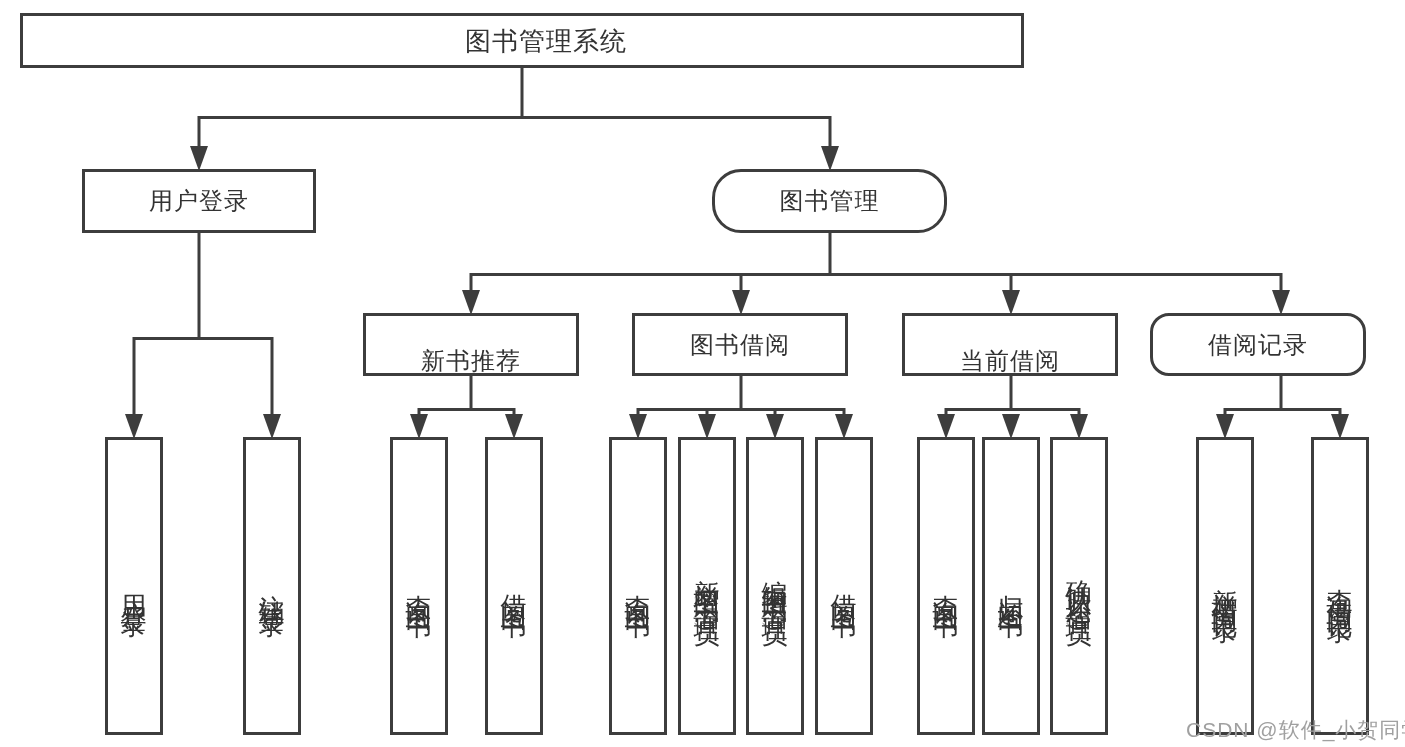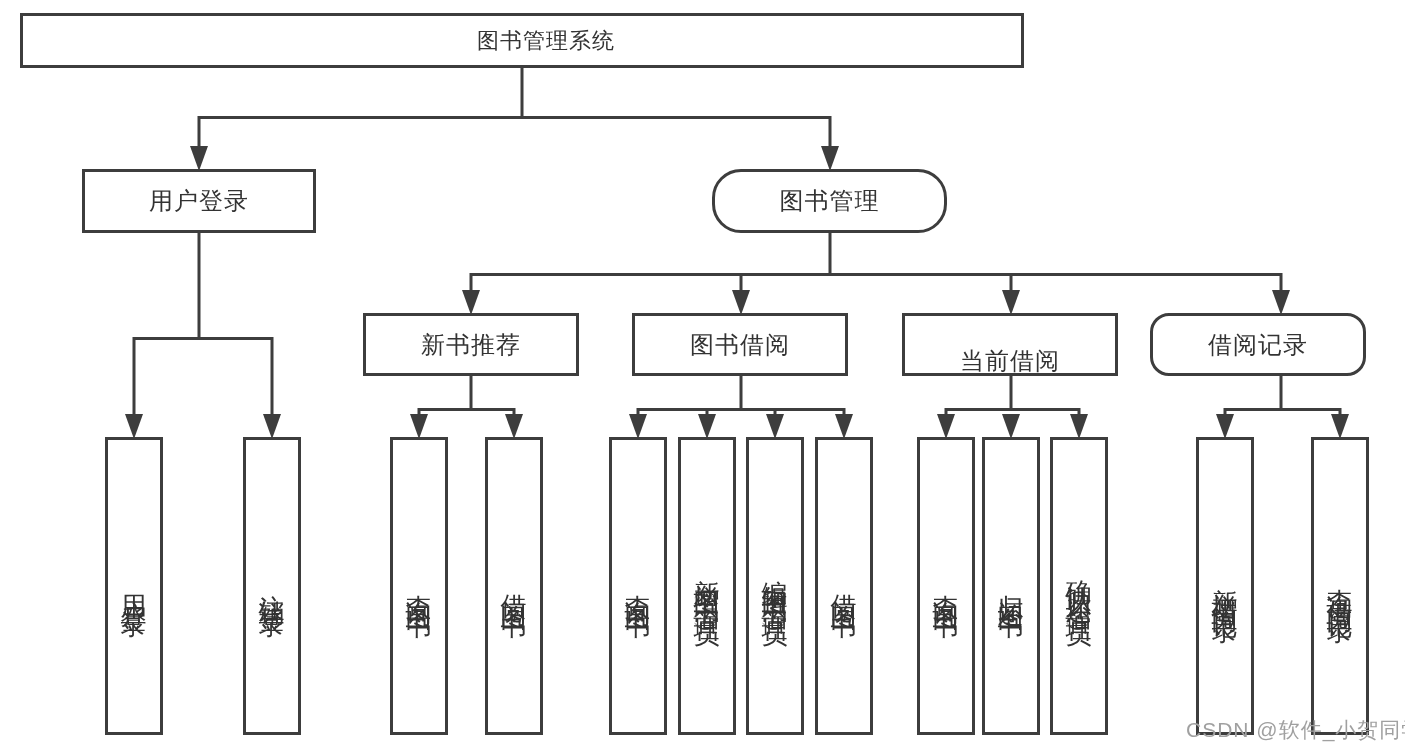--- a/index.html
+++ b/index.html
@@ -44,36 +44,36 @@
   }
   .node .lbl {
     line-height: 1;
     white-space: nowrap;
   }
   .hnode .lbl {
     font-size: 24px;
     letter-spacing: 1px;
   }
   .rootnode .lbl {
-    font-size: 22px;
+    font-size: 26px;
     letter-spacing: 1px;
     margin-left: 48px;
   }
   .leaf .lbl {
     writing-mode: vertical-lr;
     text-orientation: mixed;
     font-size: 26px;
     letter-spacing: 6px;
   }
   
   .rootnode  { left: 20px;   top: 13px;  width: 1004px; height: 55px; }
   #n-user    { left: 82px;   top: 169px; width: 234px;  height: 64px; }
   #n-book    { left: 712px;  top: 169px; width: 235px;  height: 64px; border-radius: 29px; }
   .l3        { top: 313px; width: 216px; height: 63px; }
-  #n-newrec  { left: 363px;  }
+  #n-newrec  { left: 363px; align-items: flex-end;  }
   #n-borrow  { left: 632px;  }
   #n-current { left: 902px; align-items: flex-end;  }
   #n-records { left: 1150px; border-radius: 19px; }
   .leaf      { top: 437px; width: 58px; height: 298px; }
   #lf-login   { left: 105px;  }
   #lf-logout  { left: 243px;  }
   #lf-q1      { left: 390px;  }
   #lf-b1      { left: 485px;  }
   #lf-q2      { left: 609px;  }
   #lf-add     { left: 678px;  }

